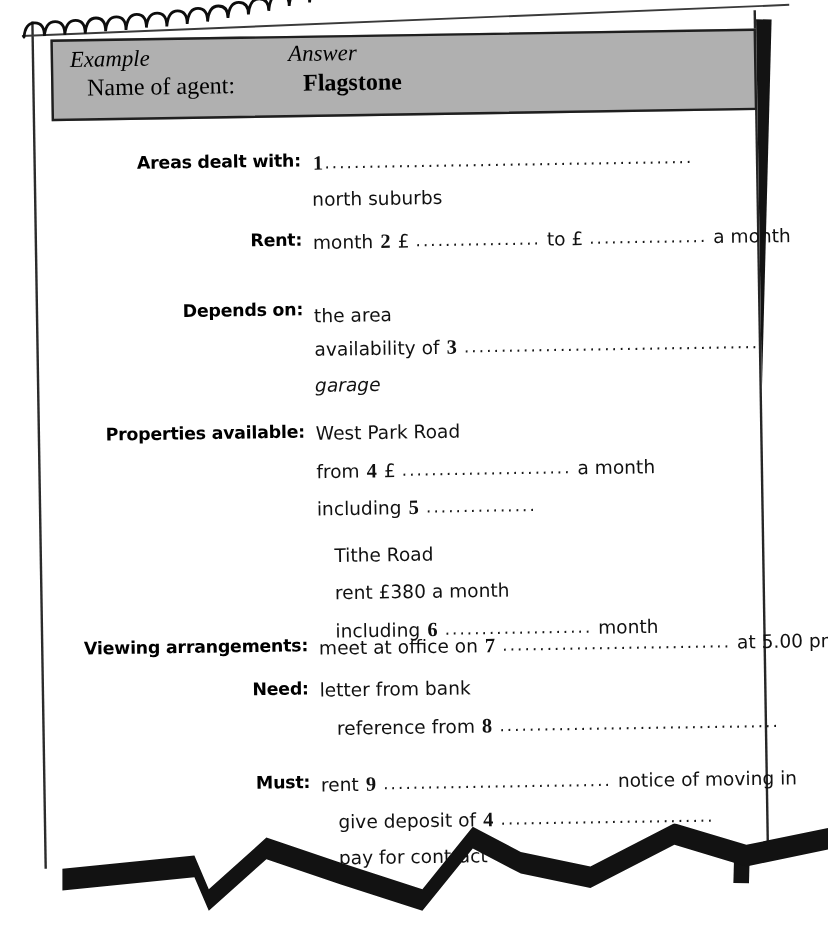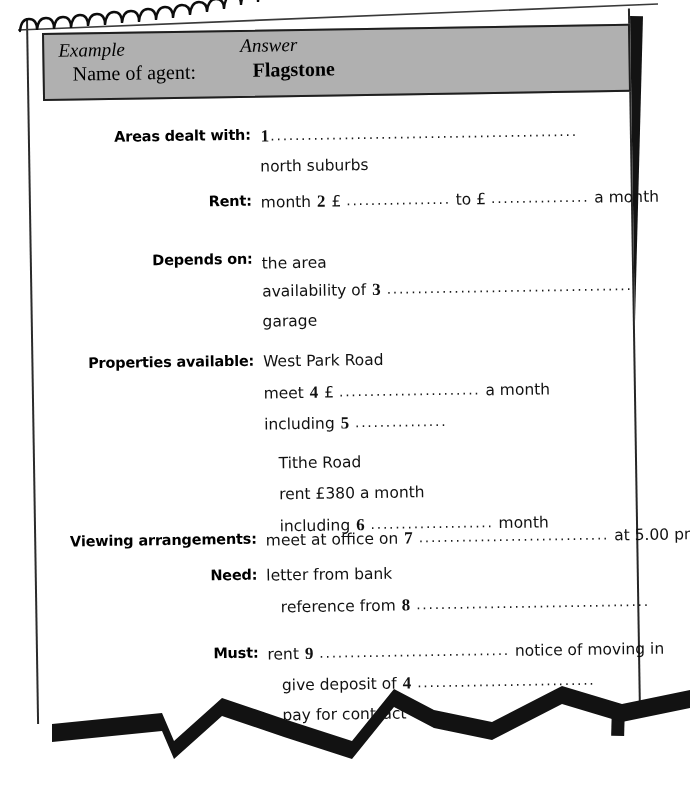--- a/index.html
+++ b/index.html
@@ -229,26 +229,26 @@
         <div class="ans" style="top: 31px;"><span>north suburbs</span></div>
       </div>
       <div class="row" style="top: 178px;">
         <div class="lbl" style="top: 0px;">Rent:</div>
         <div class="ans" style="top: 0px;"><span>month </span><span class="num">2</span><span> £ </span><span class="dots">.................</span><span> to £ </span><span class="dots">................</span><span> a month</span></div>
       </div>
       <div class="row" style="top: 236px;">
         <div class="lbl" style="top: 0px;">Depends on:</div>
         <div class="ans" style="top: 4px;"><span>the area</span></div>
         <div class="ans" style="top: 31px;"><span>availability of </span><span class="num">3</span><span> </span><span class="dots">........................................</span></div>
-        <div class="ans" style="top: 62px;"><span>garage</span></div>
+        <div class="ans" style="top: 62px; font-style: italic;"><span>garage</span></div>
       </div>
       <div class="row" style="top: 338px;">
         <div class="lbl" style="top: 0px;">Properties available:</div>
         <div class="ans" style="top: 0px;"><span>West Park Road</span></div>
-        <div class="ans" style="top: 31px;"><span>meet </span><span class="num">4</span><span> £ </span><span class="dots">.......................</span><span> a month</span></div>
+        <div class="ans" style="top: 31px;"><span>from </span><span class="num">4</span><span> £ </span><span class="dots">.......................</span><span> a month</span></div>
         <div class="ans" style="top: 62px;"><span>including </span><span class="num">5</span><span> </span><span class="dots">...............</span></div>
       </div>
       <div class="row" style="top: 440px;">
         <div class="ans ind" style="top: 0px;"><span>Tithe Road</span></div>
         <div class="ans ind" style="top: 31px;"><span>rent £380 a month</span></div>
         <div class="ans ind" style="top: 62px;"><span>including </span><span class="num">6</span><span> </span><span class="dots">....................</span><span> month</span></div>
       </div>
       <div class="row" style="top: 516px;">
         <div class="lbl" style="top: 0px;">Viewing arrangements:</div>
         <div class="ans" style="top: 0px;"><span>meet at office on </span><span class="num">7</span><span> </span><span class="dots">...............................</span><span> at 5.00 pm</span></div>

